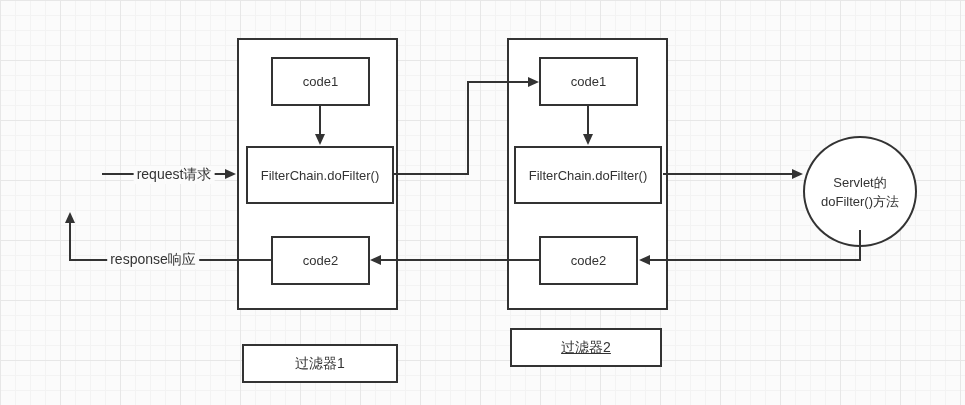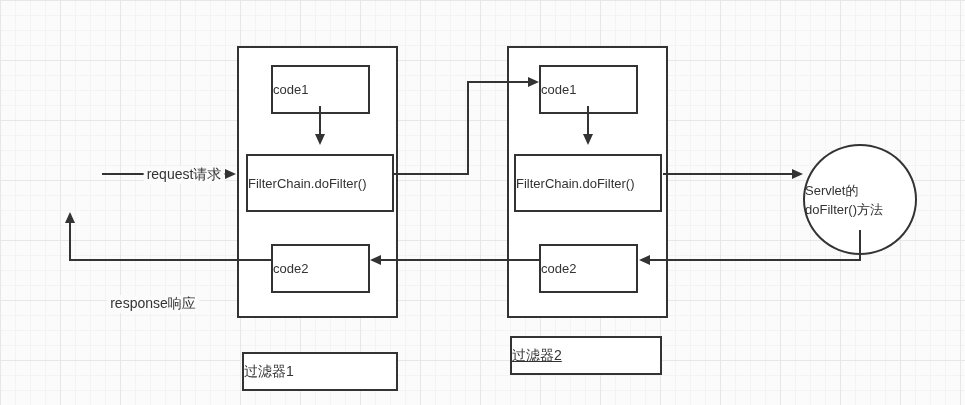--- a/index.html
+++ b/index.html
@@ -20,26 +20,25 @@
       linear-gradient(90deg,#f3f3f3 1px, transparent 1px);
     background-size:60px 60px,60px 60px,15px 15px,15px 15px;
   }
   .shape{
     position:absolute;
     box-sizing:border-box;
     background:#ffffff;
     border:2px solid #333333;
     display:flex;
     flex-direction:column;
-    align-items:flex-start;
+    align-items:center;
     justify-content:center;
     text-align:center;
     font-size:13px;
     line-height:19px;
-    margin-top:8px;
   }
   .container{background:#ffffff;}
   .circle{border-radius:50%;}
   .labelbox{font-size:14px;}
   .line{position:absolute;background:#333333;}
   .edge-label{
     position:absolute;
     transform:translate(-50%,-50%);
     background:#fbfbfb;
     padding:0 3px;
@@ -95,35 +94,35 @@
   <div class="line" style="left:587px;top:106px;width:2px;height:29px;"></div>
   <div class="ah ah-down" style="left:583px;top:134px;"></div>
 
   <div class="shape circle" style="left:803px;top:136px;width:114px;height:111px;">
     <span>Servlet的</span>
     <span>doFilter()方法</span>
   </div>
 
   <div class="line" style="left:102px;top:173px;width:124px;height:2px;"></div>
   <div class="ah ah-right" style="left:225px;top:169px;"></div>
-  <div class="edge-label" style="left:184px;top:175px;">request请求</div>
+  <div class="edge-label" style="left:174px;top:175px;">request请求</div>
 
   <div class="line" style="left:394px;top:173px;width:75px;height:2px;"></div>
   <div class="line" style="left:467px;top:81px;width:2px;height:94px;"></div>
   <div class="line" style="left:467px;top:81px;width:62px;height:2px;"></div>
   <div class="ah ah-right" style="left:528px;top:77px;"></div>
 
   <div class="line" style="left:663px;top:173px;width:130px;height:2px;"></div>
   <div class="ah ah-right" style="left:792px;top:169px;"></div>
 
   <div class="line" style="left:859px;top:230px;width:2px;height:31px;"></div>
   <div class="line" style="left:650px;top:259px;width:211px;height:2px;"></div>
   <div class="ah ah-left" style="left:639px;top:255px;"></div>
 
   <div class="line" style="left:381px;top:259px;width:158px;height:2px;"></div>
   <div class="ah ah-left" style="left:370px;top:255px;"></div>
 
   <div class="line" style="left:70px;top:259px;width:201px;height:2px;"></div>
   <div class="line" style="left:69px;top:222px;width:2px;height:39px;"></div>
   <div class="ah ah-up" style="left:65px;top:212px;"></div>
-  <div class="edge-label" style="left:153px;top:260px;margin-top:44px;">response响应</div>
+  <div class="edge-label" style="left:153px;top:260px;">response响应</div>
 
 </div>
 
 </body></html>

